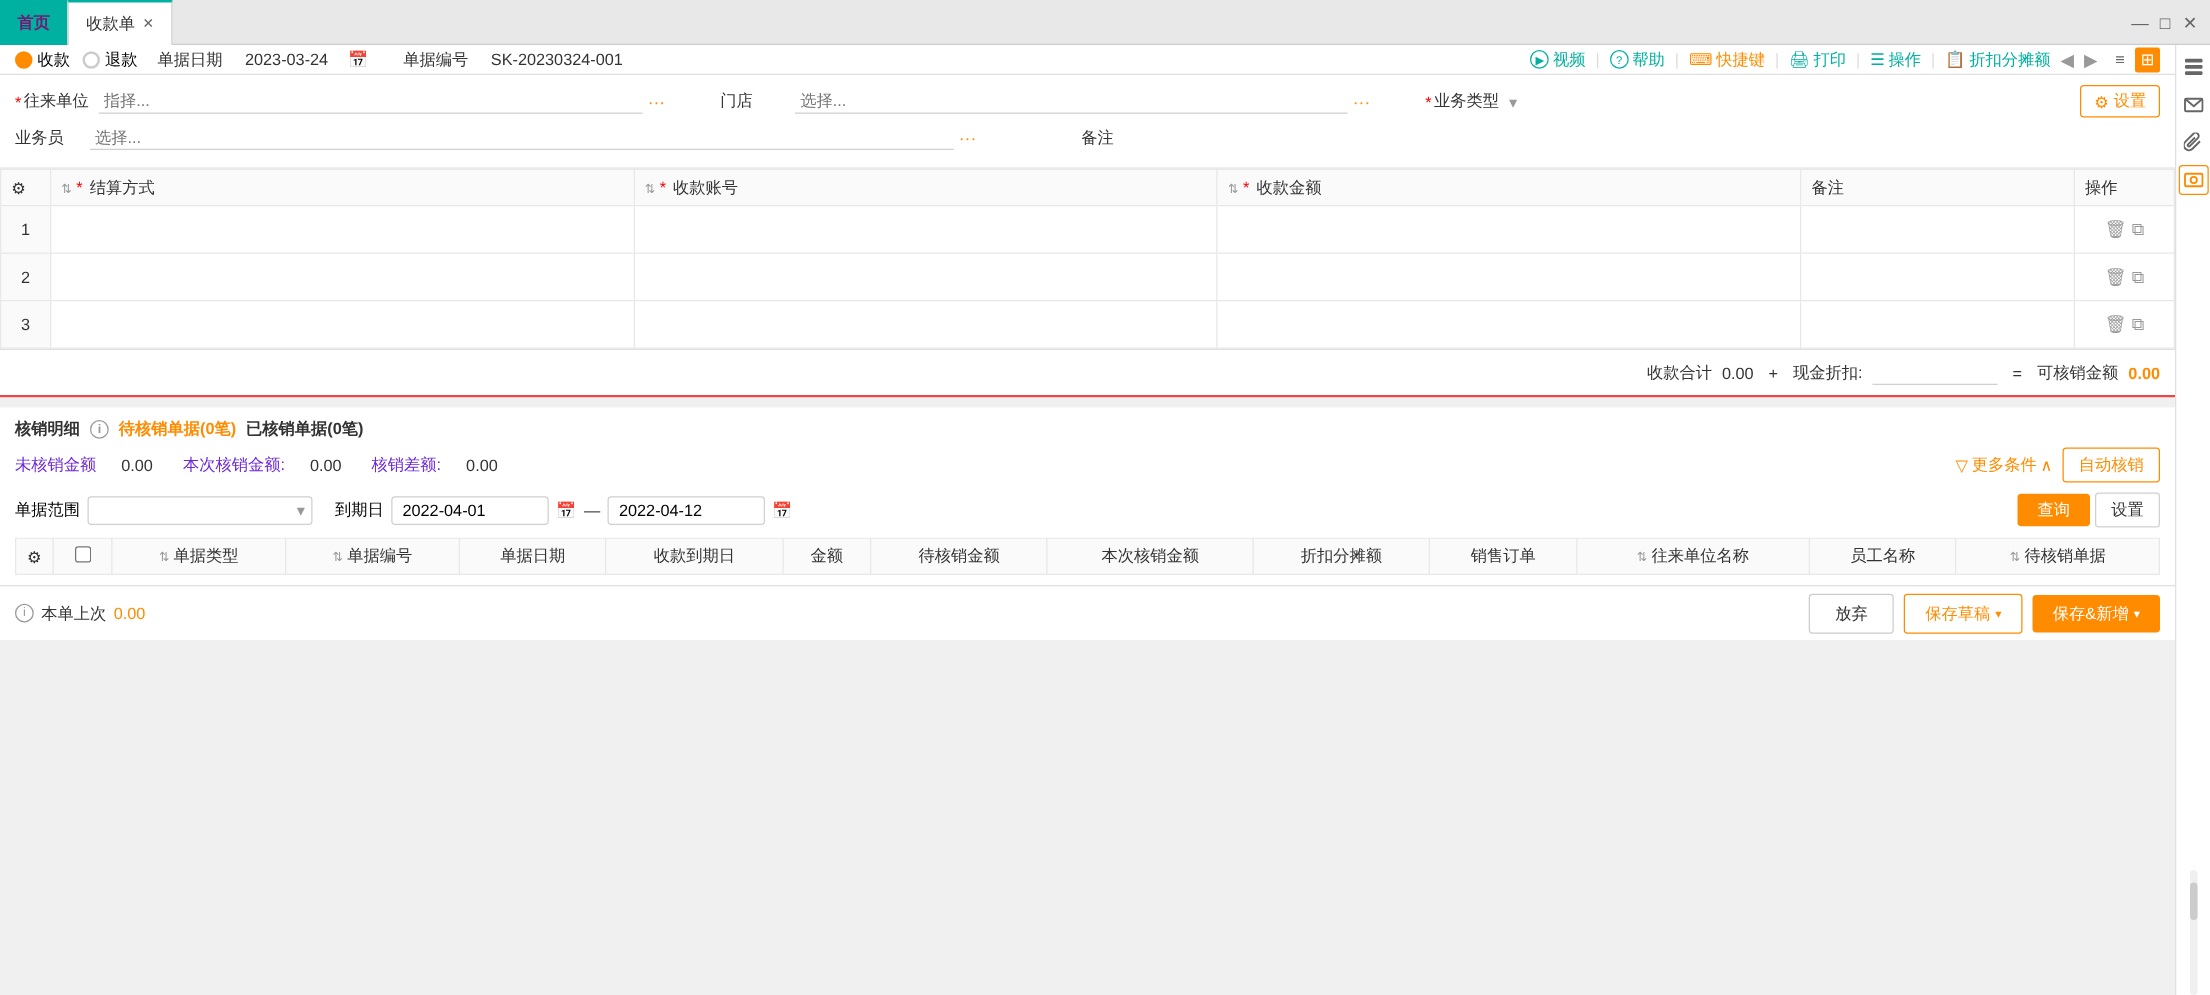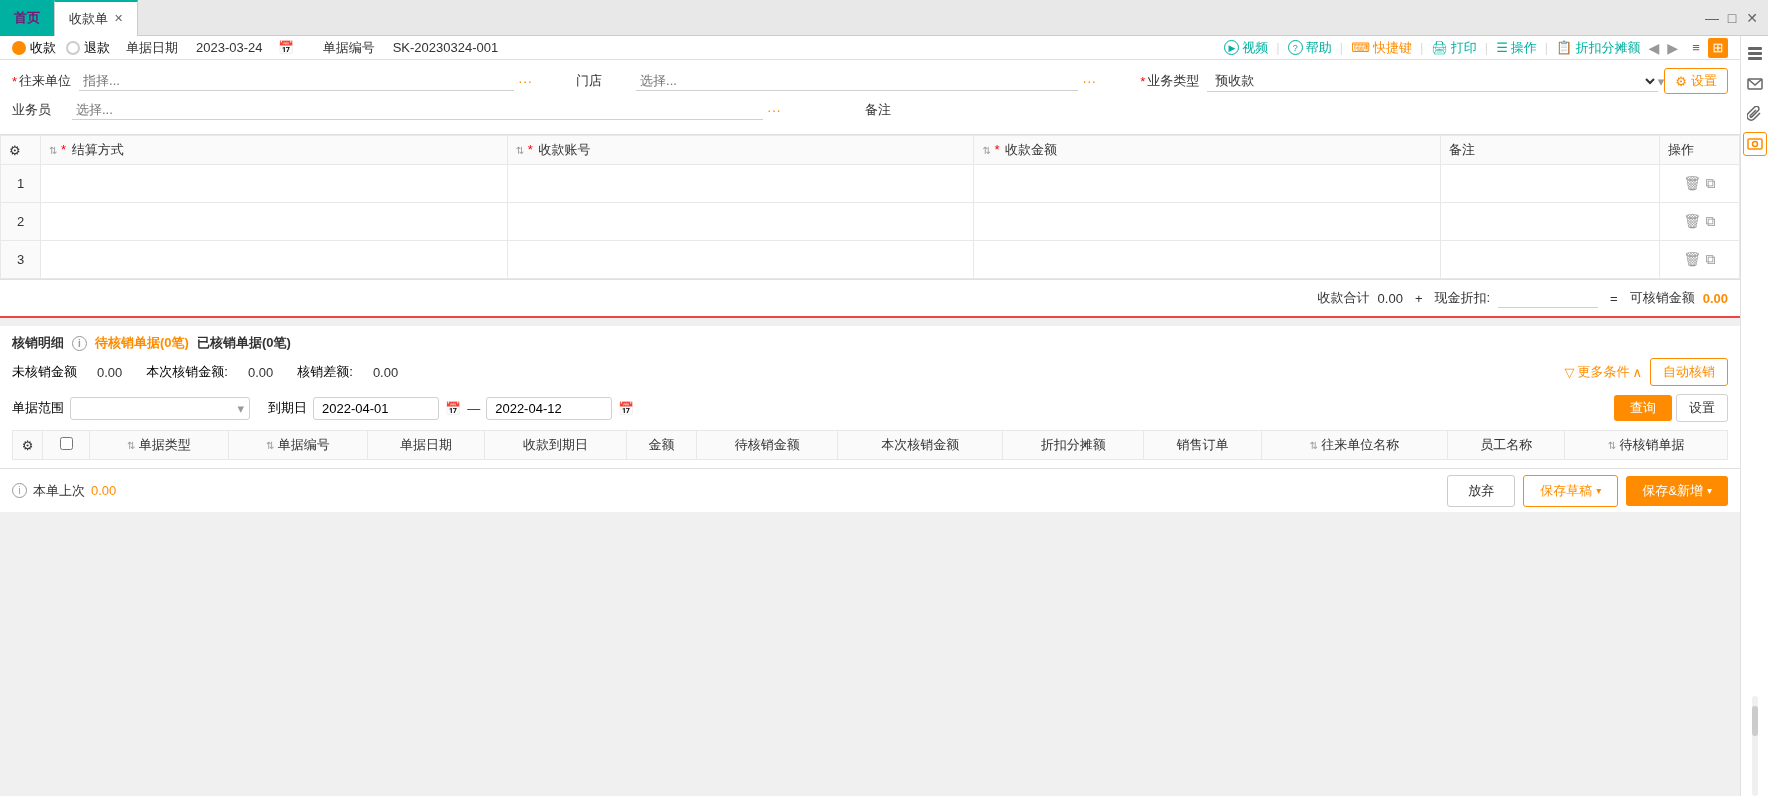--- a/index.html
+++ b/index.html
@@ -97,21 +97,21 @@
     
     .section-divider { height: 8px; background: #f0f0f0; }
 
     
     .verify-section { background: #fff; padding: 8px 12px; }
     .verify-title { display: flex; align-items: center; gap: 8px; font-size: 14px; font-weight: bold; color: #333; margin-bottom: 6px; }
     .info-icon { width: 15px; height: 15px; border-radius: 50%; border: 1.5px solid #999; display: inline-flex; align-items: center; justify-content: center; font-size: 10px; color: #999; cursor: pointer; }
     .tab-link { color: #ff8c00; cursor: pointer; font-size: 13px; }
     .tab-link-normal { color: #333; cursor: pointer; font-size: 13px; }
     .verify-stats { display: flex; align-items: center; gap: 16px; margin-bottom: 8px; }
-    .stat-label { color: #000000; }
+    .stat-label { color: #6d28d9; }
     .stat-value { color: #333; margin-left: 4px; }
     .verify-filter-row { display: flex; align-items: center; gap: 12px; margin-bottom: 8px; }
     .filter-field { display: flex; align-items: center; gap: 6px; }
     .filter-select {
       border: 1px solid #d0d0d0; border-radius: 3px; padding: 3px 24px 3px 8px;
       outline: none; background: #fff; font-size: 13px; min-width: 180px; appearance: none;
       position: relative;
     }
     .select-wrapper { position: relative; display: inline-block; }
     .select-wrapper::after { content: '▾'; position: absolute; right: 6px; top: 50%; transform: translateY(-50%); color: #999; pointer-events: none; }
@@ -247,23 +247,20 @@
       <div class="form-field" style="flex:2; align-items:center;">
         <span class="field-label">门店</span>
         <input class="field-input" style="flex: 1 1 0%; min-width: 180px;" placeholder="选择...">
         <span class="field-more">···</span>
       </div>
       <div style="width:40px;"></div>
 
       <div class="form-field" style="flex:2; align-items:center;">
         <span class="field-required">*</span>
         <span class="field-label">业务类型</span>
-        <select class="field-dropdown">
-          <option>预收款</option>
-        </select>
         <span style="color:#999;">▾</span>
       </div>
       <button class="btn-setting">
         <span>⚙</span>
         <span>设置</span>
       </button>
     </div>
     <div class="form-row">
 
       <div class="form-field" style="flex:2; align-items:center;">

